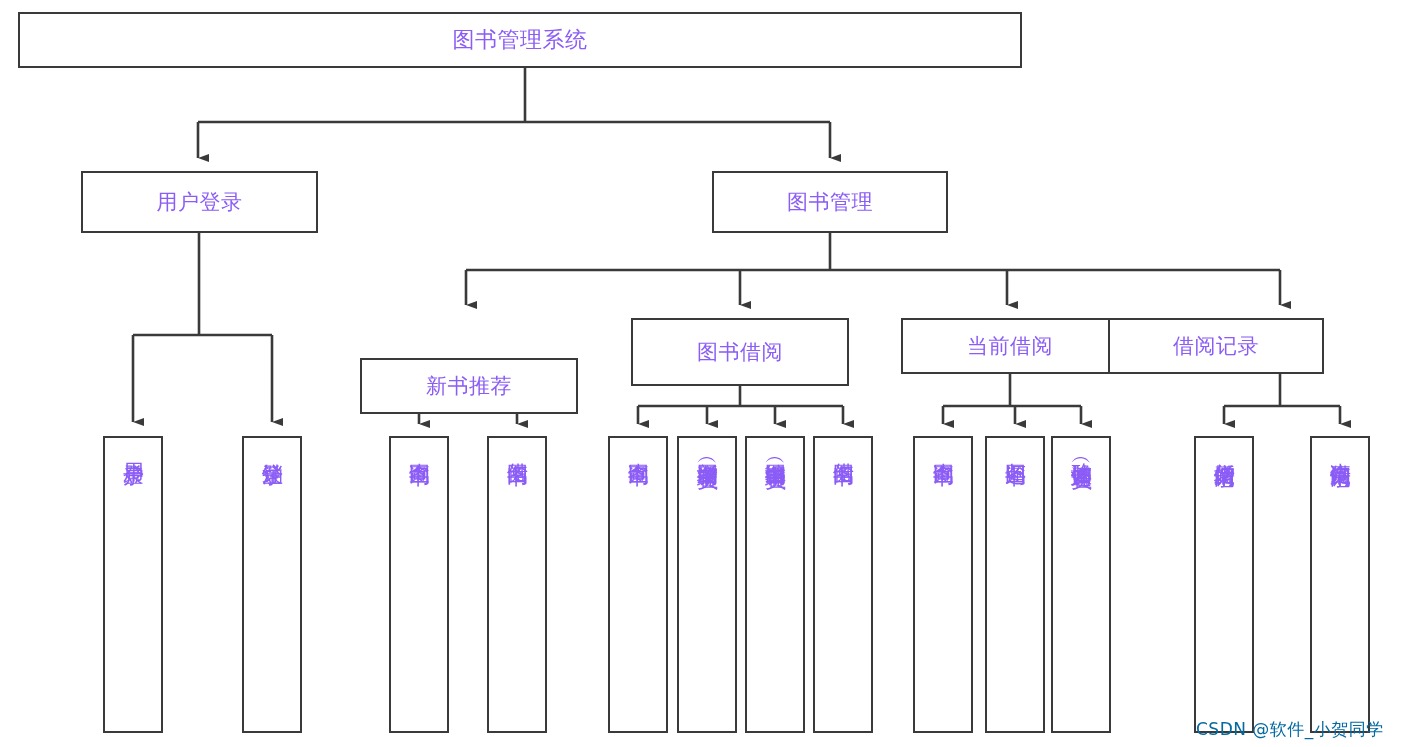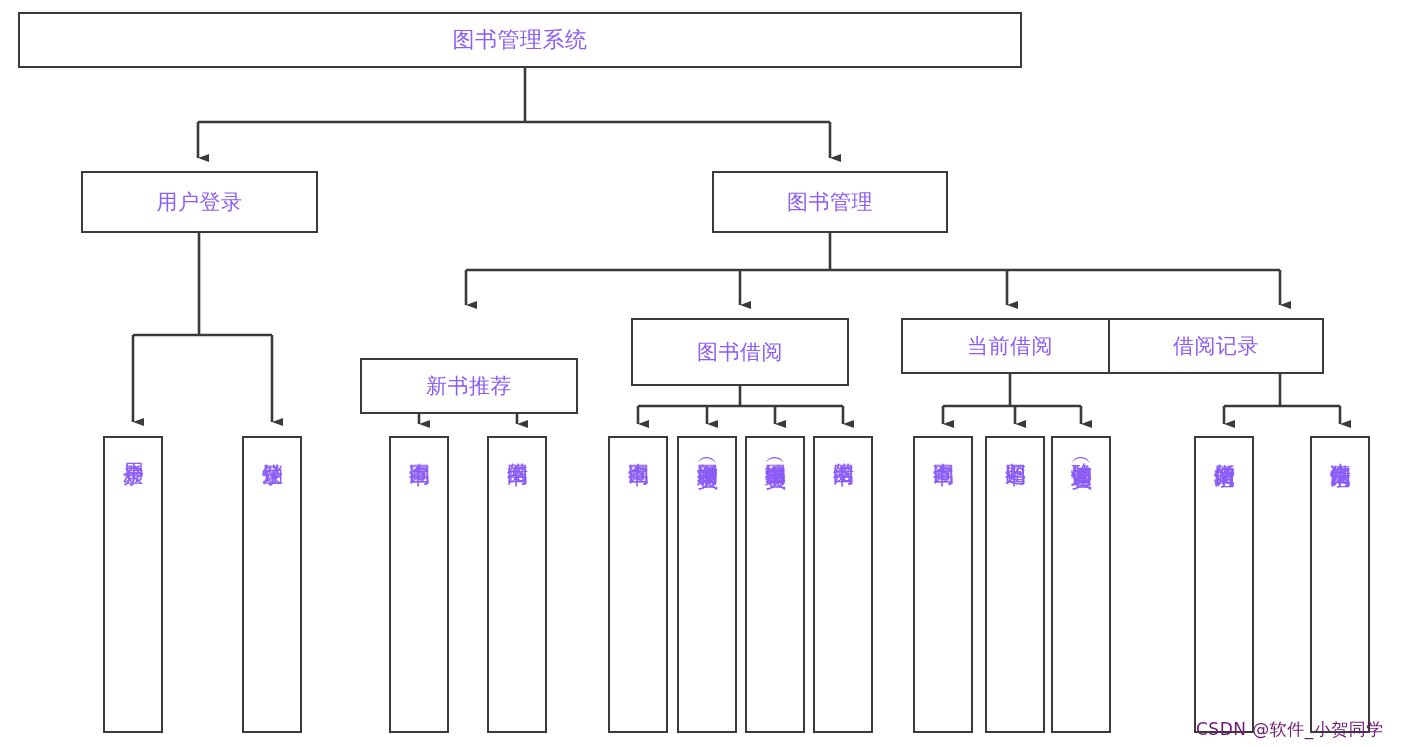--- a/index.html
+++ b/index.html
@@ -52,21 +52,21 @@
     justify-content: flex-start;
   }
   .node-v > span {
     display: block;
     writing-mode: vertical-rl;
     text-orientation: upright;
   }
   .watermark {
     position: absolute;
     font-size: 17px;
-    color: #701a75;
+    color: #0369a1;
     white-space: nowrap;
     letter-spacing: 0.5px;
   }
 </style>
 </head>
 <body>
 
 <div id="diagram-root" style="background: rgb(255, 255, 255);">
 
   <svg id="diagram-svg" viewBox="0 0 1405 747" xmlns="http://www.w3.org/2000/svg">

